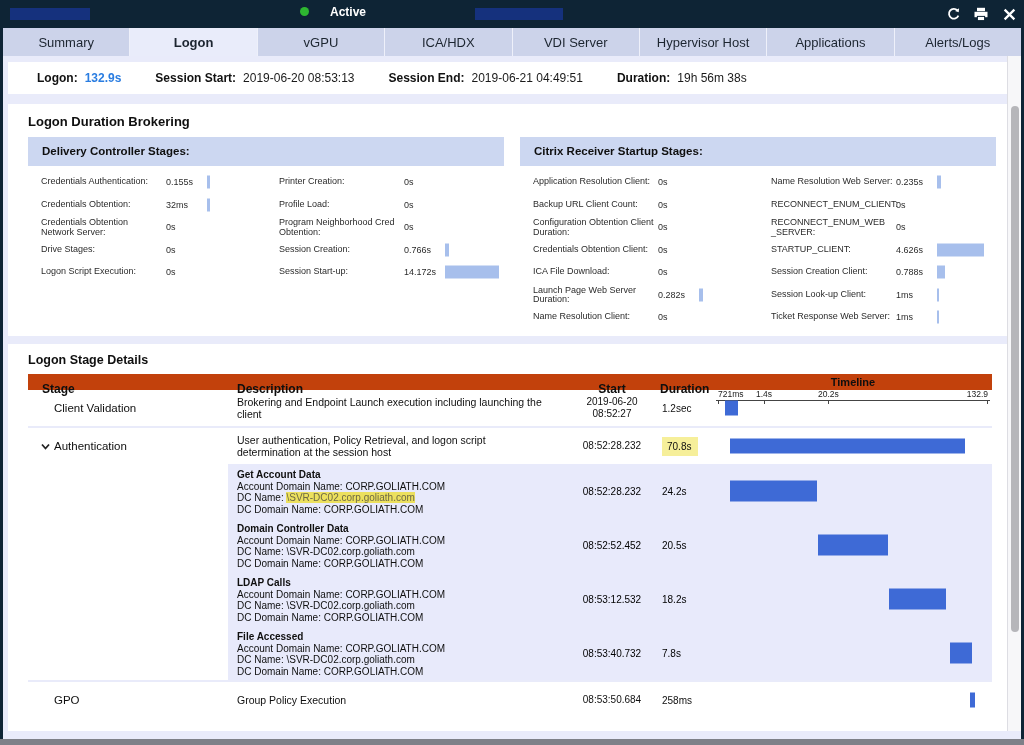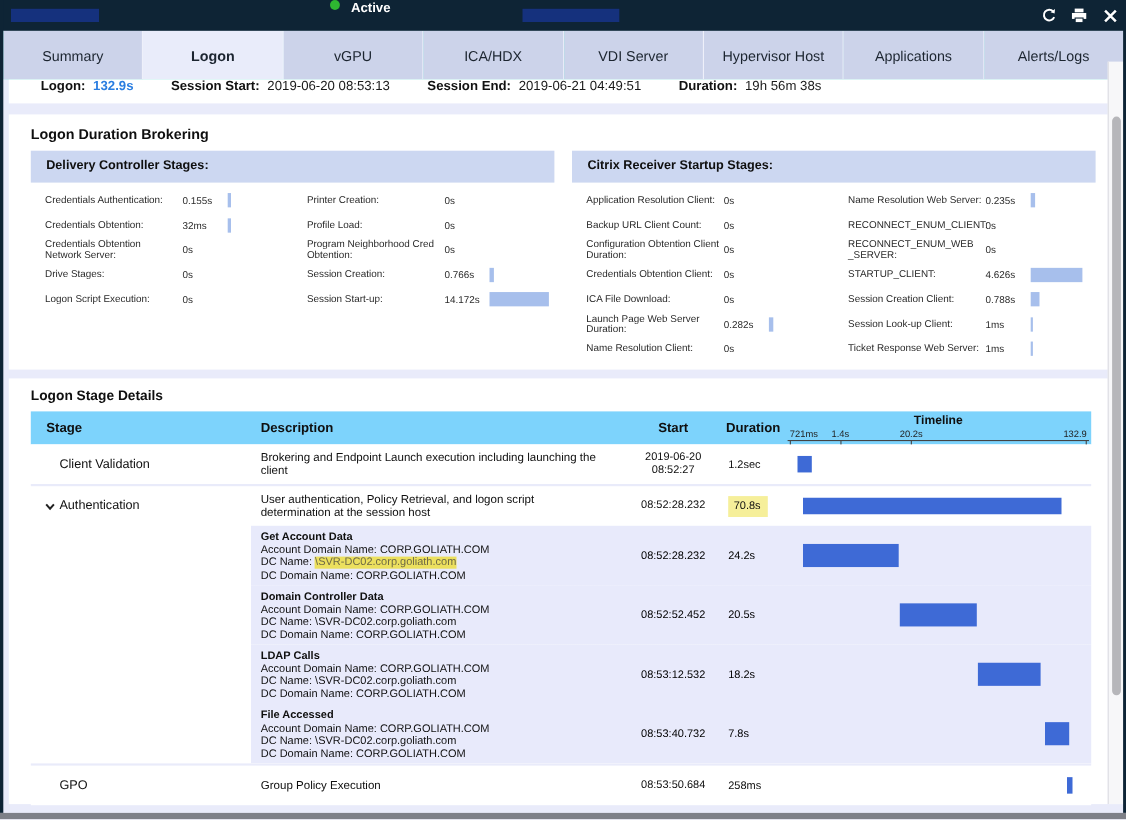--- a/index.html
+++ b/index.html
@@ -8,28 +8,28 @@
   .window{position:relative;width:1024px;height:745px;background:#e9ebfa;overflow:hidden}
   .edge-l,.edge-r{position:absolute;top:0;width:3px;height:739px;background:#0e2435;z-index:40}
   .edge-l{left:0}.edge-r{right:0}
   .edge-b{position:absolute;left:0;top:739px;width:1024px;height:6px;background:#7e8088;z-index:40}
 
   
   .topbar{position:absolute;left:0;top:0;width:1024px;height:28px;background:#0e2435;z-index:30}
   .redact{position:absolute;top:8px;height:12px;background:#15317d}
   .redact.r1{left:10px;width:80px}
   .redact.r2{left:475px;width:88px}
-  .status{position:absolute;left:300px;top:0;height:23px;display:flex;align-items:flex-start;gap:10px}
+  .status{position:absolute;left:300px;top:0;height:23px;display:flex;align-items:center;gap:21px}
   .status-dot{width:9px;height:9px;border-radius:50%;background:#2eb631}
   .status-label{color:#fff;font-size:12px;font-weight:700}
   .topbar-icons{position:absolute;right:6px;top:0;height:28px;display:flex;align-items:center;gap:10px}
   .tb-icon{width:18px;height:18px;display:flex;align-items:center;justify-content:center;cursor:pointer}
 
   
-  .tabbar{position:absolute;left:3px;top:28px;width:1018px;height:44px;display:flex;background:#5eead4;z-index:20}
+  .tabbar{position:absolute;left:3px;top:28px;width:1018px;height:28px;display:flex;background:#ec4899;z-index:20}
   .tab{flex:1;display:flex;align-items:center;justify-content:center;font-size:13px;color:#1c2530;background:#ccd3ea;border-right:1px solid #eef0fa;cursor:pointer}
   .tab:last-child{border-right:none}
   .tab.active{background:#e9ecfa;font-weight:700}
 
   
   .card{position:absolute;left:8px;width:999px;background:#fff}
   .info-bar{top:62px;height:32px;display:flex;align-items:center;padding-left:29px}
   .info-field{display:flex;align-items:center;margin-right:34px}
   .info-label{font-weight:700;font-size:12px;color:#111;margin-right:7px}
   .info-value{font-size:12px;color:#1a1a1a}
@@ -46,21 +46,21 @@
   .panel-body{padding-top:5px}
   .panel-row{display:flex;height:22.5px}
   .panel-cell{position:relative;width:238px;height:100%}
   .m-label{position:absolute;left:13px;top:50%;transform:translateY(-50%);width:122px;font-size:9px;line-height:9.5px;color:#2b2b2b}
   .m-value{position:absolute;left:138px;top:50%;transform:translateY(-50%);font-size:9px;color:#2b2b2b;white-space:nowrap}
   .m-bar{position:absolute;left:179px;top:50%;transform:translateY(-50%);height:13px;background:#a7bfec}
 
   
   .table{position:absolute;left:20px;top:30px;width:964px}
   .grid-cols{display:grid;grid-template-columns:200px 340px 88px 58px 1fr}
-  .t-head{height:30px;background:#7dd3fc}
+  .t-head{height:16px;background:#c2410c}
   .h-cell{font-size:12px;font-weight:700;color:#0f0f0f;line-height:30px}
   .h-stage{padding-left:14px}
   .h-desc{padding-left:9px}
   .h-start{text-align:center}
   .h-dur{padding-left:4px}
   .h-tl{line-height:normal}
   .tl-title{font-size:11px;font-weight:700;text-align:center;margin-top:2px;color:#0f0f0f}
   .tl-axis{position:relative;height:13px;margin:0 2px;border-bottom:1px solid #444}
   .tick-label{position:absolute;bottom:1px;font-size:8.5px;font-weight:400;color:#222;white-space:nowrap}
   .tick-mark{position:absolute;bottom:-4px;width:1px;height:4px;background:#444}

